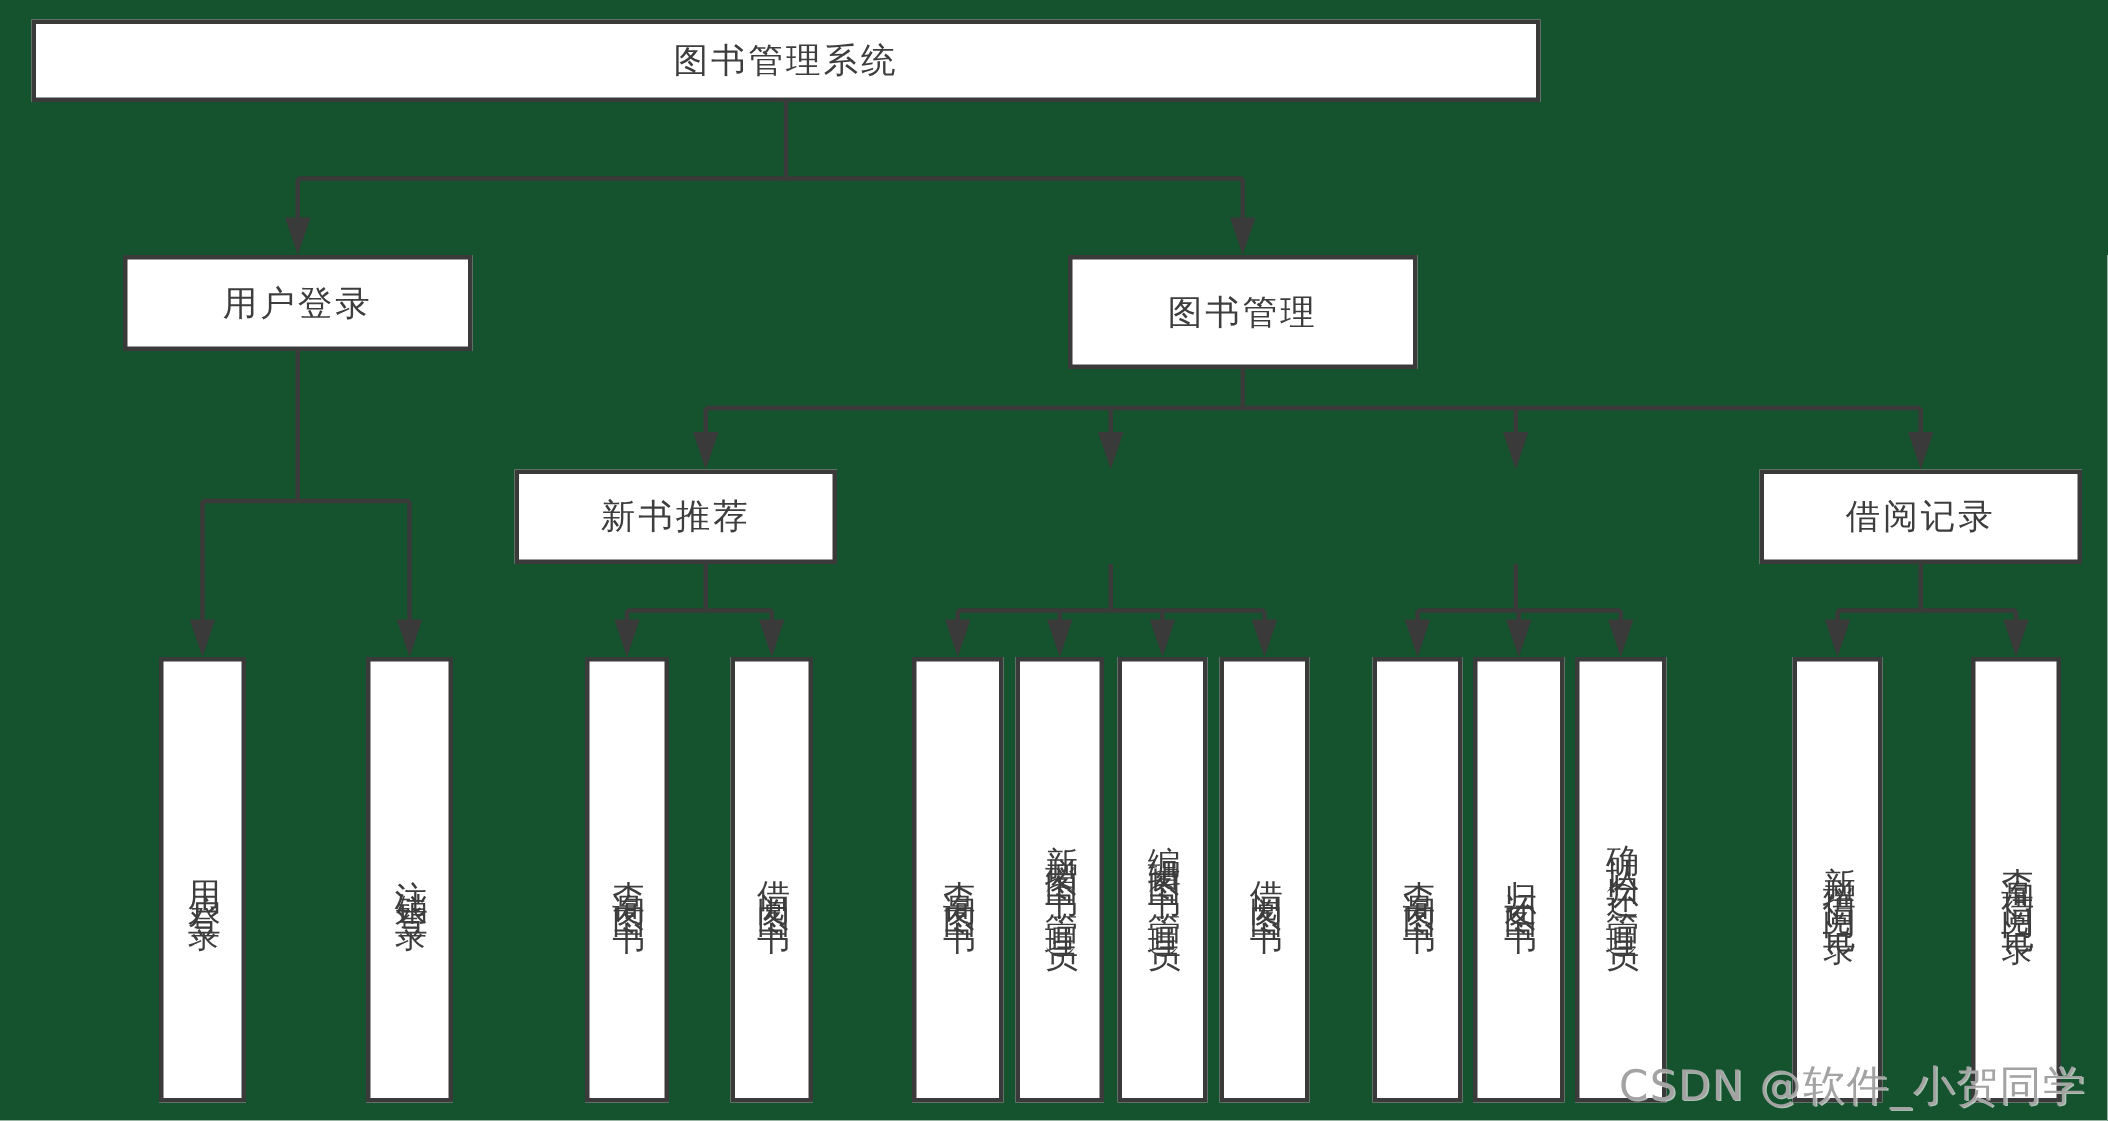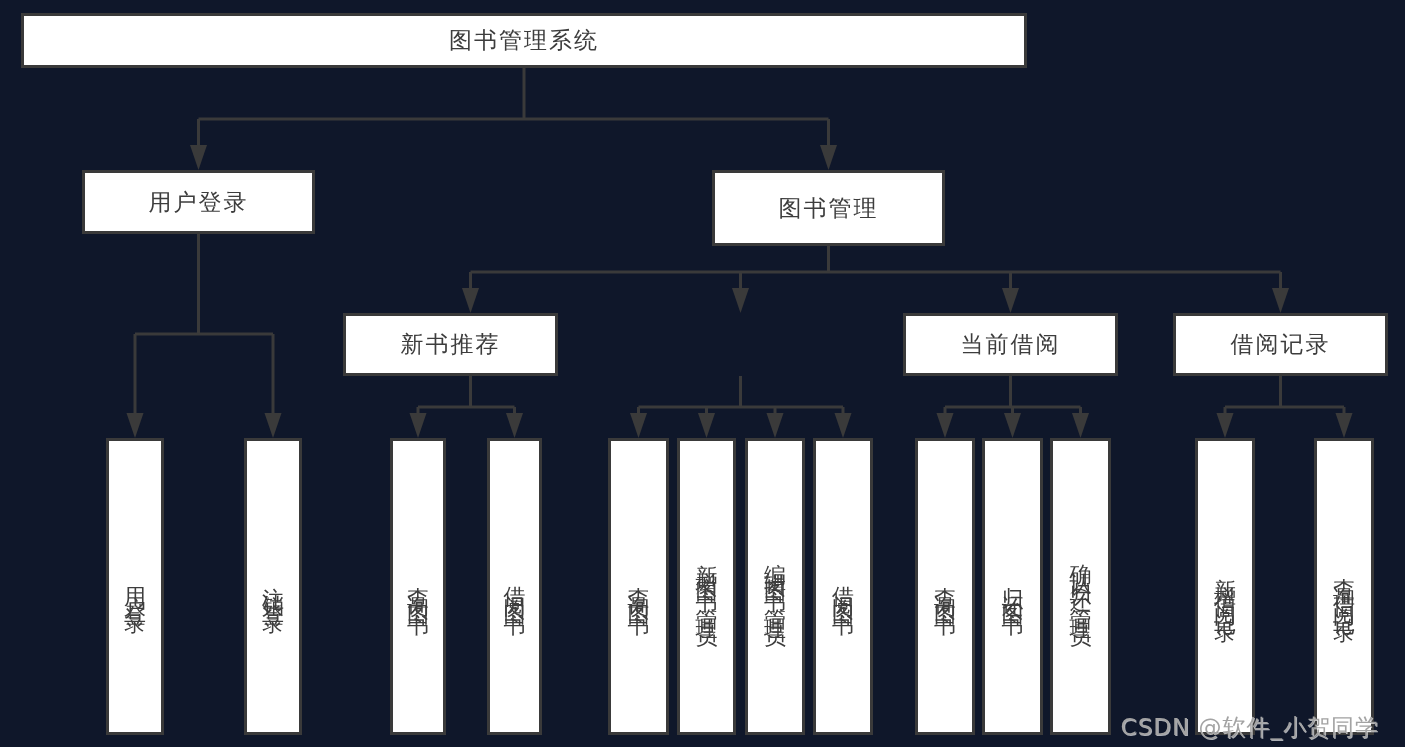--- a/index.html
+++ b/index.html
@@ -1,20 +1,20 @@
 <!DOCTYPE html>
 <html><head>
 <meta charset="utf-8">
 <style>
   html, body { margin: 0; padding: 0; background: #ffffff; }
   #canvas {
     position: relative;
     width: 1405px;
     height: 747px;
-    background: #0f172a;
+    background: #14532d;
     font-family: "DejaVu Sans", "Liberation Sans", sans-serif;
     overflow: hidden;
   }
   #connectors {
     position: absolute;
     left: 0; top: 0;
     width: 1405px; height: 747px;
   }
   .box {
     position: absolute;
@@ -33,23 +33,23 @@
   }
   .vbox .lbl {
     writing-mode: vertical-rl;
     text-orientation: mixed;
     font-size: 22px;
     letter-spacing: 9px;
     line-height: 1.1;
   }
   #watermark {
     position: absolute;
-    right: 26px;
+    right: 14px;
     bottom: 4px;
-    font-size: 23px;
+    font-size: 28px;
     letter-spacing: 1px;
     color: #a3a3a3;
     text-shadow: 1px 1px 0 rgba(255,255,255,0.65);
     white-space: nowrap;
   }
 </style>
 </head>
 <body>
 
 <div id="canvas">
@@ -94,23 +94,20 @@
   <div class="box hbox" style="left:82px;top:170px;width:233px;height:64px">
     <span class="lbl">用户登录</span>
   </div>
   <div class="box hbox" style="left:712px;top:170px;width:233px;height:76px">
     <span class="lbl">图书管理</span>
   </div>
 
   <div class="box hbox" style="left:343px;top:313px;width:215px;height:63px">
     <span class="lbl">新书推荐</span>
   </div>
-  <div class="box hbox" style="left:903px;top:313px;width:215px;height:63px">
-    <span class="lbl">当前借阅</span>
-  </div>
   <div class="box hbox" style="left:1173px;top:313px;width:215px;height:63px">
     <span class="lbl">借阅记录</span>
   </div>
 
   <div class="box vbox" style="left:106px;top:438px;width:58px;height:297px">
     <span class="lbl">用户登录</span>
   </div>
   <div class="box vbox" style="left:244px;top:438px;width:58px;height:297px">
     <span class="lbl">注销登录</span>
   </div>

